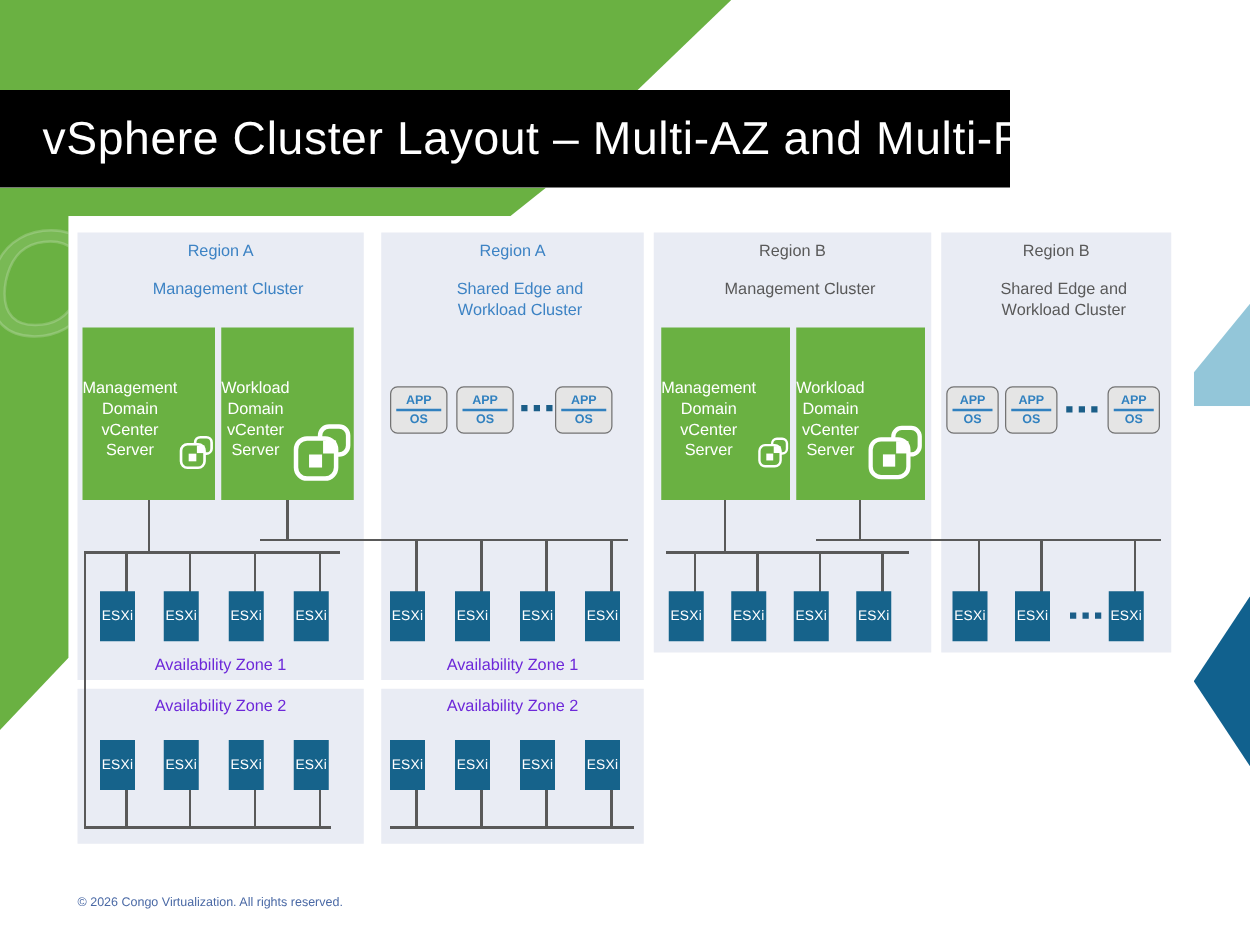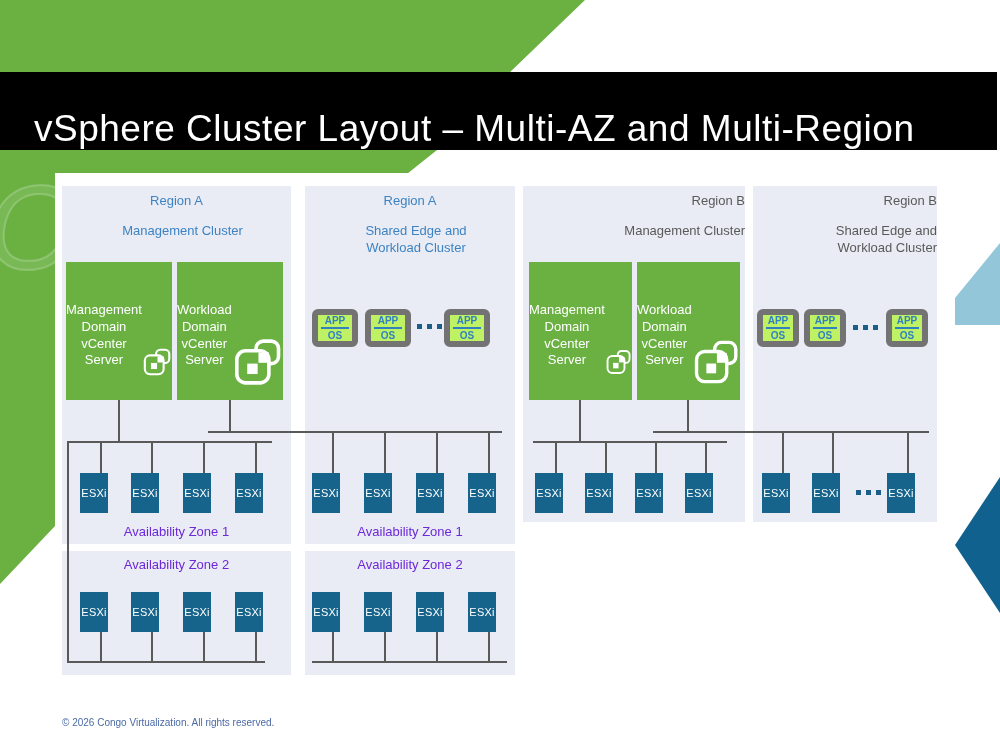--- a/index.html
+++ b/index.html
@@ -10,48 +10,48 @@
   .green-band{position:absolute;left:0;top:0;width:585px;height:72px;background:#6ab142;
               clip-path:polygon(0 0,100% 0,87.2% 100%,0 100%);}
   .green-sliver{position:absolute;left:0;top:150px;width:437px;height:23px;background:#6ab142;
               clip-path:polygon(0 0,100% 0,93.4% 100%,0 100%);}
   .green-column{position:absolute;left:0;top:172px;width:55px;height:412px;background:#6ab142;
               clip-path:polygon(0 0,100% 0,100% 85.9%,0 100%);overflow:hidden;}
   .watermark{position:absolute;left:-14px;top:-14px;font-size:120px;font-style:italic;
               color:rgba(255,255,255,0.10);-webkit-text-stroke:2px rgba(255,255,255,0.20);}
 
   
-  .titlebar{position:absolute;left:0;top:72px;width:997px;height:78px;background:#000;
-            display:flex;align-items:flex-end;}
+  .titlebar{position:absolute;left:0;top:72px;width:808px;height:78px;background:#000;
+            display:flex;align-items:center;}
   .title{color:#fff;font-size:37px;padding-left:34px;letter-spacing:0.5px;white-space:nowrap;}
 
   
   .panel{position:absolute;background:#e9ecf4;z-index:1;}
   .wires{position:absolute;left:0;top:0;width:1000px;height:750px;z-index:2;pointer-events:none;}
   .wires line{stroke:#595959;stroke-width:2;}
 
   .hdr{position:absolute;z-index:3;text-align:center;line-height:1.3;}
   .hdr .rg{display:block;font-size:13px;}
   .hdr .cl{display:block;font-size:13px;margin-top:13px;}
   .hdr.blue{color:#3d83c4;}
-  .hdr.gray{color:#595959;text-align:right;}
+  .hdr.gray{color:#595959;}
   .preline{white-space:pre-line;margin-left:12px;}
 
   .vcbox{position:absolute;width:106px;height:138px;background:#6ab142;z-index:3;
          display:flex;align-items:center;color:#fff;}
   .vcbox .lbl{font-size:13px;line-height:1.28;text-align:center;margin-top:9px;white-space:pre-line;}
   .vcbox svg{margin-top:auto;margin-bottom:10px;}
 
   .esxi{position:absolute;width:28px;height:40px;background:#16638b;z-index:3;
         display:flex;align-items:center;justify-content:center;}
   .esxi span{color:#fff;font-size:11px;letter-spacing:0.2px;}
 
-  .appbox{position:absolute;width:46px;height:38px;border:6px solid #737373;border-radius:6px;
+  .appbox{position:absolute;width:46px;height:38px;border:1px solid #737373;border-radius:6px;
           z-index:3;display:flex;flex-direction:column;align-items:center;justify-content:center;
-          color:#3181bf;font-size:10px;font-weight:bold;background:#bef264;box-sizing:border-box;}
+          color:#3181bf;font-size:10px;font-weight:bold;background:#e5e5e5;box-sizing:border-box;}
   .appbox.sm{width:42px;}
   .appbox .app{width:82%;text-align:center;border-bottom:2px solid #3181bf;padding-bottom:1px;}
   .appbox .os{width:82%;text-align:center;padding-top:1px;}
 
   .dots{position:absolute;z-index:3;display:flex;gap:5px;}
   .dots i{display:block;width:5px;height:5px;background:#1b5e88;}
 
   .azlabel{position:absolute;z-index:3;text-align:center;color:#6d28d9;font-size:13px;}
 
   

